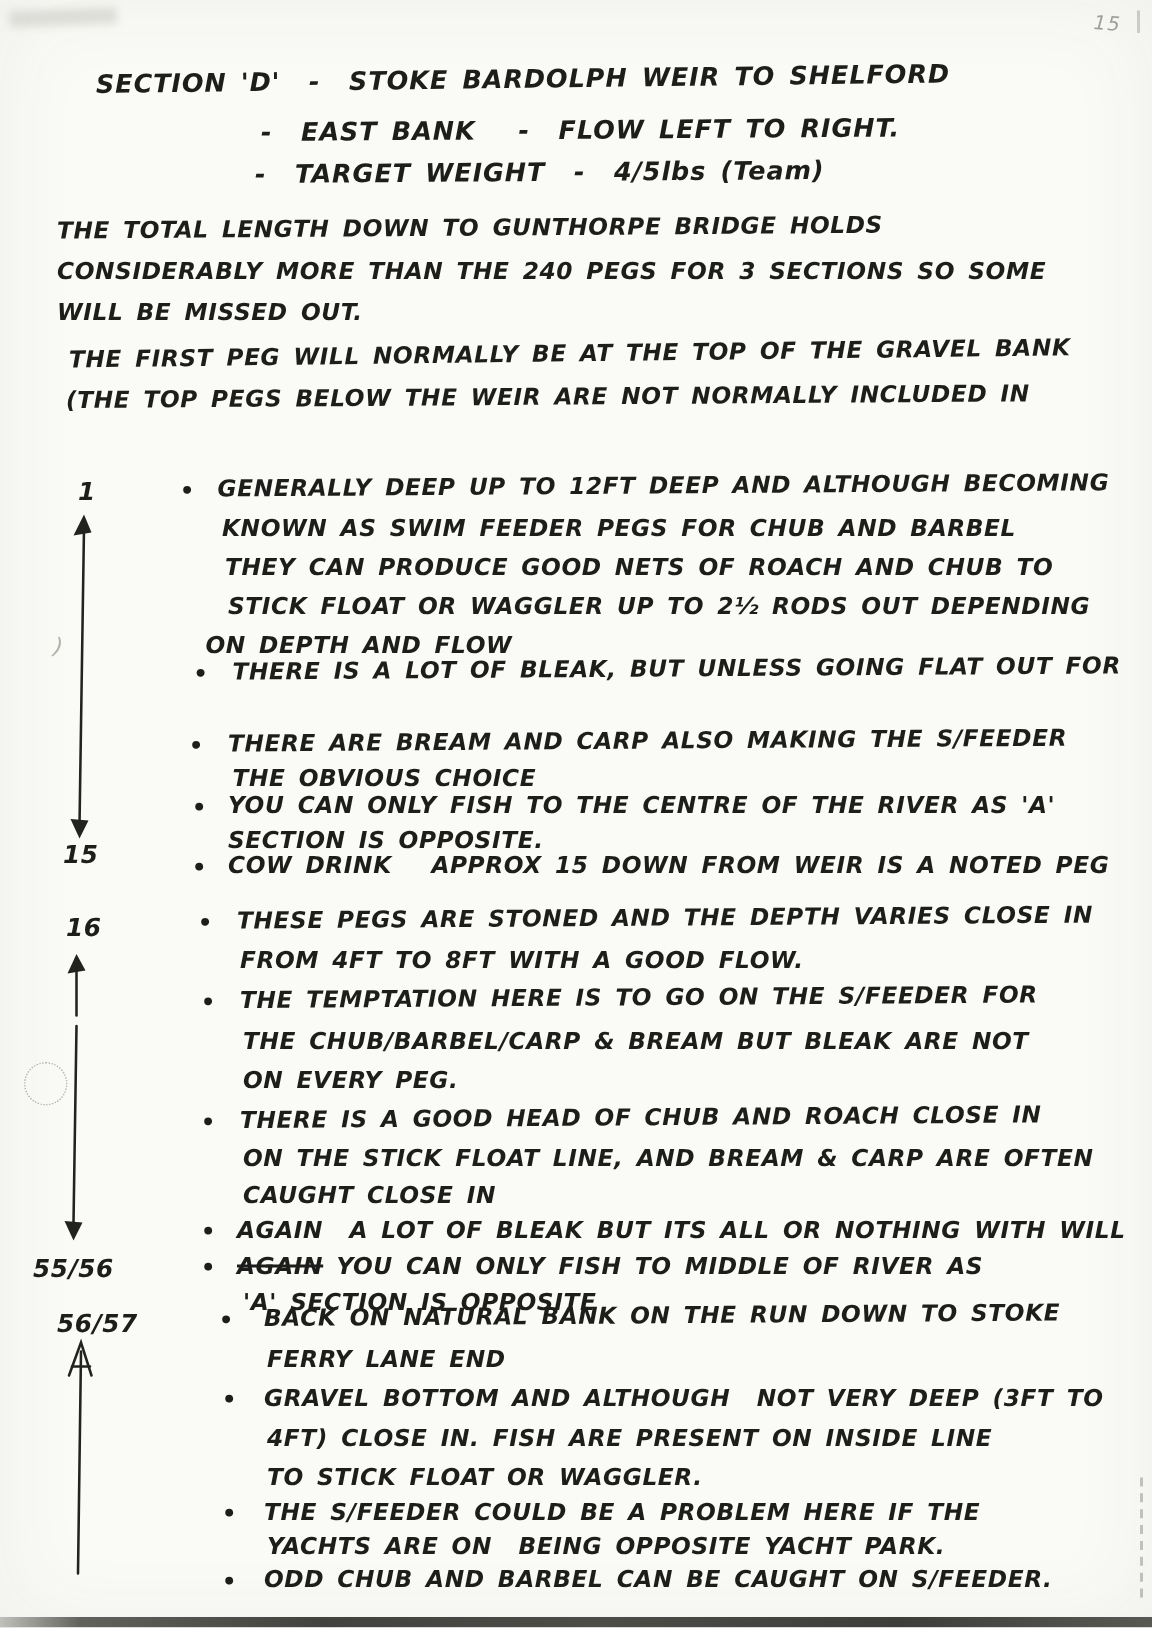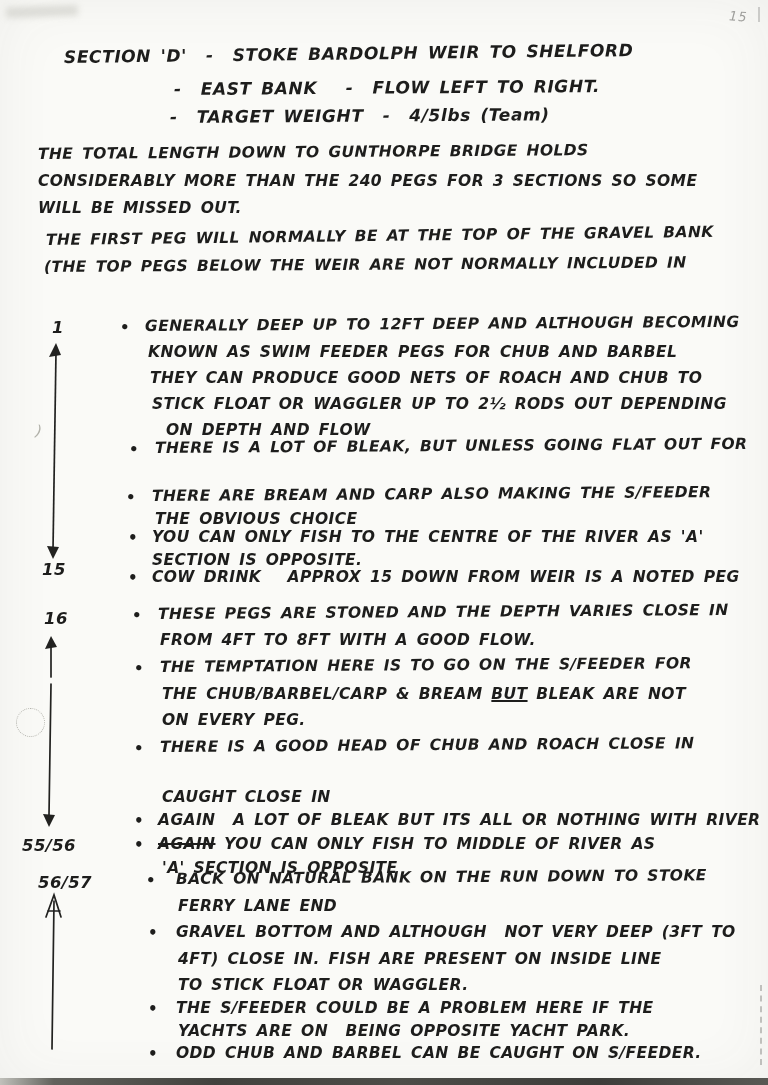--- a/index.html
+++ b/index.html
@@ -26,21 +26,21 @@
   .hdr{font-size:17px;letter-spacing:.6px;}
   .t-up{transform:rotate(-0.7deg);}
   .t-up2{transform:rotate(-0.4deg);}
   .peg-label{font-size:16.5px;}
   .dot{
     position:absolute;
     top:1px;
     font-size:15px;
     letter-spacing:0;
   }
-  .u{text-decoration:underline;text-decoration-thickness:1.5px;}
+  .u{text-decoration-thickness:1.5px;}
   .strike{text-decoration:line-through;text-decoration-thickness:1.6px;margin-top:18px;}
   .arrow-svg{position:absolute;overflow:visible;}
   .hole-punch{
     position:absolute;left:16px;top:708px;width:27px;height:27px;
     border:1.5px dotted #9a9a92;border-radius:50%;opacity:.7;
   }
   .smudge{
     position:absolute;left:6px;top:6px;width:72px;height:11px;
     background:#c4c4bd;filter:blur(3px);opacity:.5;transform:rotate(-2deg);
   }
@@ -96,21 +96,21 @@
     <path d="M14 3 L7 17 L19 15 Z" fill="#222220"></path>
     <path d="M14 12 L11 210" stroke="#222220" stroke-width="1.7" fill="none" stroke-linecap="round"></path>
     <path d="M11 219 L5 206 L17 207 Z" fill="#222220"></path>
   </svg>
   <div class="ln peg-label" style="left:42px;top:562px">15</div>
 
   <div class="ln t-up2" style="left:145px;top:319px"><span class="dot" style="left:-25px">•</span><span>GENERALLY DEEP UP TO 12FT DEEP AND ALTHOUGH BECOMING</span></div>
   <div class="ln" style="left:148px;top:345px">KNOWN AS SWIM FEEDER PEGS FOR CHUB AND BARBEL</div>
   <div class="ln" style="left:150px;top:371px">THEY CAN PRODUCE GOOD NETS OF ROACH AND CHUB TO</div>
   <div class="ln" style="left:152px;top:397px">STICK FLOAT OR WAGGLER UP TO 2½ RODS OUT DEPENDING</div>
-  <div class="ln" style="left:166px;top:423px">ON DEPTH AND FLOW</div>
+  <div class="ln" style="left:137px;top:423px">ON DEPTH AND FLOW</div>
   <div class="ln t-up2" style="left:155px;top:441px"><span class="dot" style="left:-26px">•</span><span>THERE IS A LOT OF BLEAK, BUT UNLESS GOING FLAT OUT FOR</span></div>
   <div class="ln t-up2" style="left:152px;top:489px"><span class="dot" style="left:-26px">•</span><span>THERE ARE BREAM AND CARP ALSO MAKING THE S/FEEDER</span></div>
   <div class="ln" style="left:155px;top:512px">THE OBVIOUS CHOICE</div>
   <div class="ln" style="left:152px;top:530px"><span class="dot" style="left:-24px">•</span><span>YOU CAN ONLY FISH TO THE CENTRE OF THE RIVER AS 'A'</span></div>
   <div class="ln" style="left:152px;top:553px">SECTION IS OPPOSITE.</div>
   <div class="ln" style="left:152px;top:570px"><span class="dot" style="left:-24px">•</span><span>COW DRINK   APPROX 15 DOWN FROM WEIR IS A NOTED PEG</span></div>
 
   <div class="ln peg-label" style="left:44px;top:611px">16</div>
   <svg class="arrow-svg" style="left:40px;top:633px" width="22" height="200" viewBox="0 0 22 200">
     <path d="M11 3 L5 16 L17 14 Z" fill="#222220"></path>
@@ -119,22 +119,23 @@
     <path d="M9 194 L3 181 L15 182 Z" fill="#222220"></path>
   </svg>
   <div class="ln peg-label" style="left:22px;top:838px">55/56</div>
 
   <div class="ln t-up2" style="left:158px;top:607px"><span class="dot" style="left:-26px">•</span><span>THESE PEGS ARE STONED AND THE DEPTH VARIES CLOSE IN</span></div>
   <div class="ln" style="left:160px;top:633px">FROM 4FT TO 8FT WITH A GOOD FLOW.</div>
   <div class="ln t-up2" style="left:160px;top:660px"><span class="dot" style="left:-26px">•</span><span>THE TEMPTATION HERE IS TO GO ON THE S/FEEDER FOR</span></div>
   <div class="ln" style="left:162px;top:687px"><span>THE CHUB/BARBEL/CARP &amp; BREAM </span><span class="u">BUT</span><span> BLEAK ARE NOT</span></div>
   <div class="ln" style="left:162px;top:713px">ON EVERY PEG.</div>
   <div class="ln t-up2" style="left:160px;top:740px"><span class="dot" style="left:-26px">•</span><span>THERE IS A GOOD HEAD OF CHUB AND ROACH CLOSE IN</span></div>
+  <div class="ln" style="left:162px;top:765px">ON THE STICK FLOAT LINE, AND BREAM &amp; CARP ARE OFTEN</div>
   <div class="ln" style="left:162px;top:790px">CAUGHT CLOSE IN</div>
-  <div class="ln" style="left:158px;top:813px"><span class="dot" style="left:-24px">•</span><span>AGAIN  A LOT OF BLEAK BUT ITS ALL OR NOTHING WITH RIVER</span></div>
+  <div class="ln" style="left:158px;top:813px"><span class="dot" style="left:-24px">•</span><span>AGAIN  A LOT OF BLEAK BUT ITS ALL OR NOTHING WITH WILL</span></div>
   <div class="ln" style="left:158px;top:837px"><span class="dot" style="left:-24px">•</span><span class="strike">AGAIN</span><span> YOU CAN ONLY FISH TO MIDDLE OF RIVER AS</span></div>
   <div class="ln" style="left:162px;top:861px">'A' SECTION IS OPPOSITE</div>
 
   <div class="ln peg-label" style="left:38px;top:875px">56/57</div>
   <svg class="arrow-svg" style="left:40px;top:892px" width="28" height="160" viewBox="0 0 28 160">
     <path d="M6 25 L14 3 L21 25" stroke="#222220" stroke-width="1.7" fill="none" stroke-linecap="round"></path>
     <path d="M8 19 L20 19" stroke="#222220" stroke-width="1.6" fill="none" stroke-linecap="round"></path>
     <path d="M14 9 L12 157" stroke="#222220" stroke-width="1.7" fill="none" stroke-linecap="round"></path>
   </svg>
 

